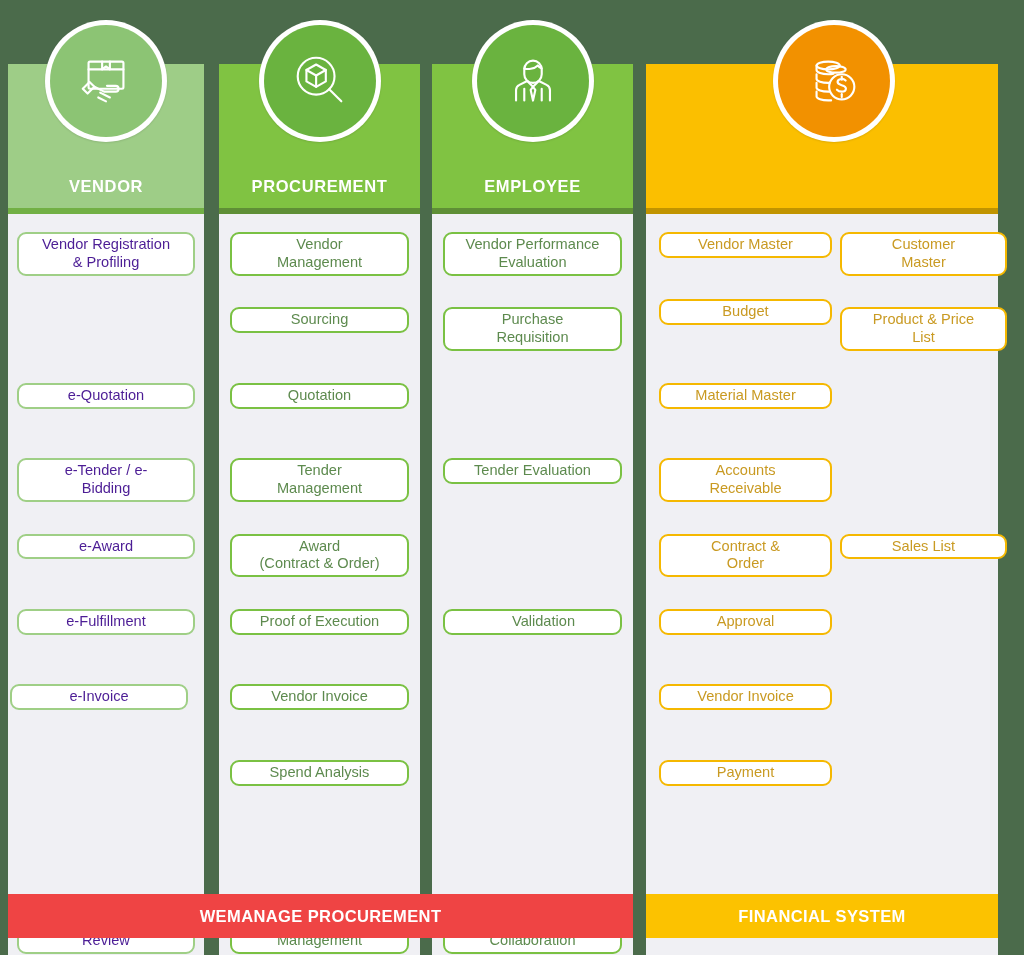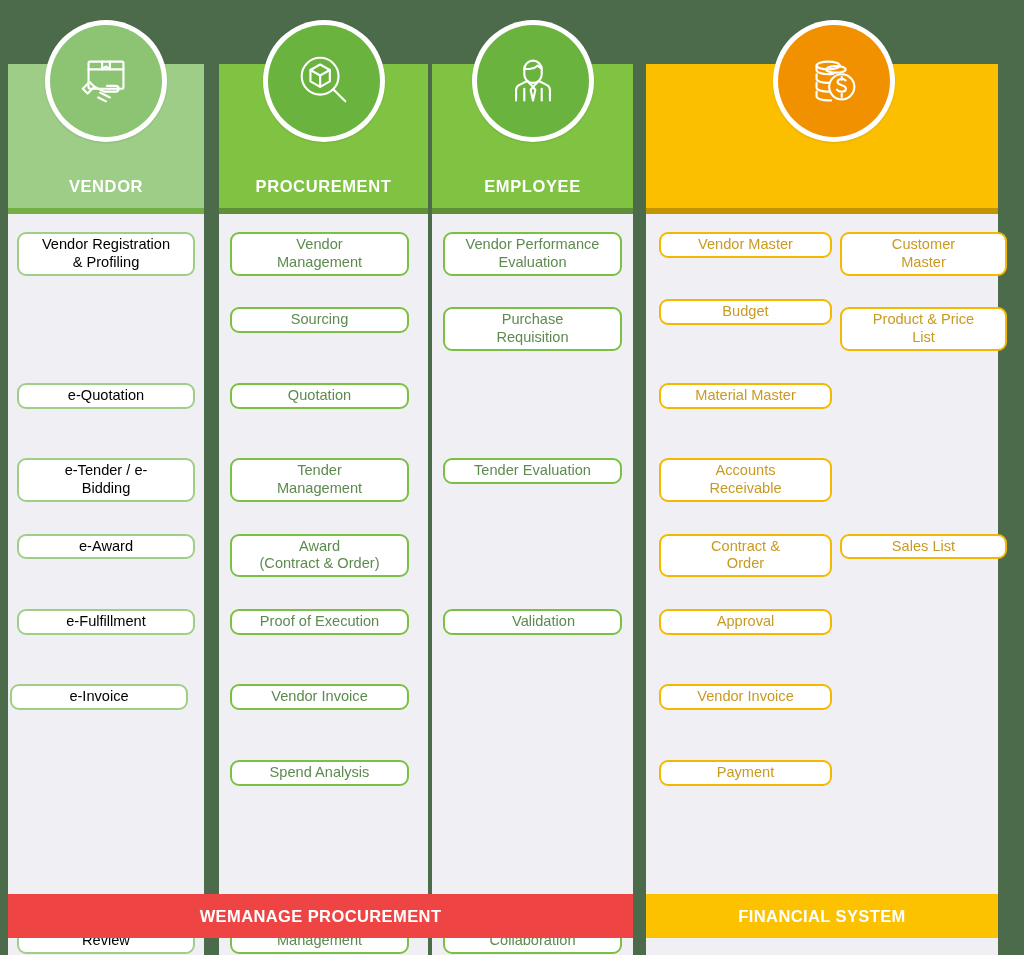--- a/index.html
+++ b/index.html
@@ -54,21 +54,21 @@
     display:flex;align-items:center;justify-content:center;
     text-align:center;
     line-height:1.22;
     font-size:14.6px;
     padding:2px 6px;
     box-sizing:border-box;
   }
   .box span{display:block;}
 
   
-  .v-vendor{border-color:#9fcf86;color:#000000;}
+  .v-vendor{border-color:#9fcf86;color:#4c1d95;}
   .v-proc{border-color:#7ac143;color:#5d8a4e;}
   .v-emp{border-color:#7ac143;color:#5d8a4e;}
   .v-fin{border-color:#f5b800;color:#c99a22;}
 
   
   .footer{
     position:absolute;bottom:17px;height:44px;
     display:flex;align-items:center;justify-content:center;
     color:#fff;font-weight:bold;font-size:16.5px;letter-spacing:.4px;
   }
@@ -119,21 +119,21 @@
           <path d="M28 12 v8 l4-3 4 3 v-8"></path>
           <path d="M8 40 l7-7 5 5 -7 7z"></path>
           <path d="M20 38 l10 5 h12 a3 3 0 0 0 0-6 h-9"></path>
           <path d="M26 44 l10 5"></path>
           <path d="M24 49 l8 4"></path>
         </svg>
       </div>
     </div>
   </div>
 
-  <div class="col" id="col-proc" style="left:219px;width:201px;padding-left:8px;">
+  <div class="col" id="col-proc" style="left:219px;width:201px;">
     <div class="col-head">
       <div class="fill" style="background:#80c342"></div>
       <div class="underline" style="background:#5f8f36"></div>
       <div class="head-label">PROCUREMENT</div>
     </div>
     <div class="col-body">
       <div class="grid" id="grid-proc">
           <div class="box v-proc" style="top: 18px; left: 11px; width: 179px;">
             <span>Vendor<br>Management</span>
           </div>

